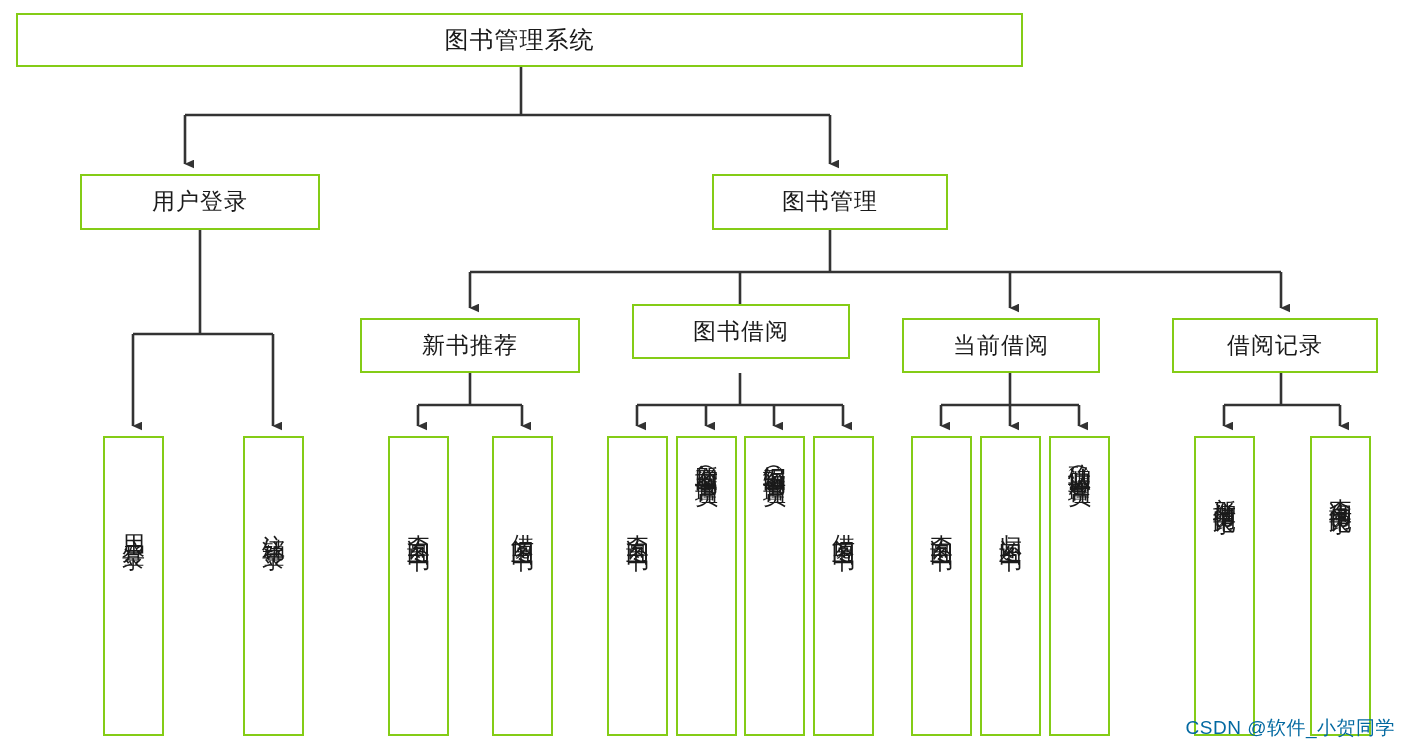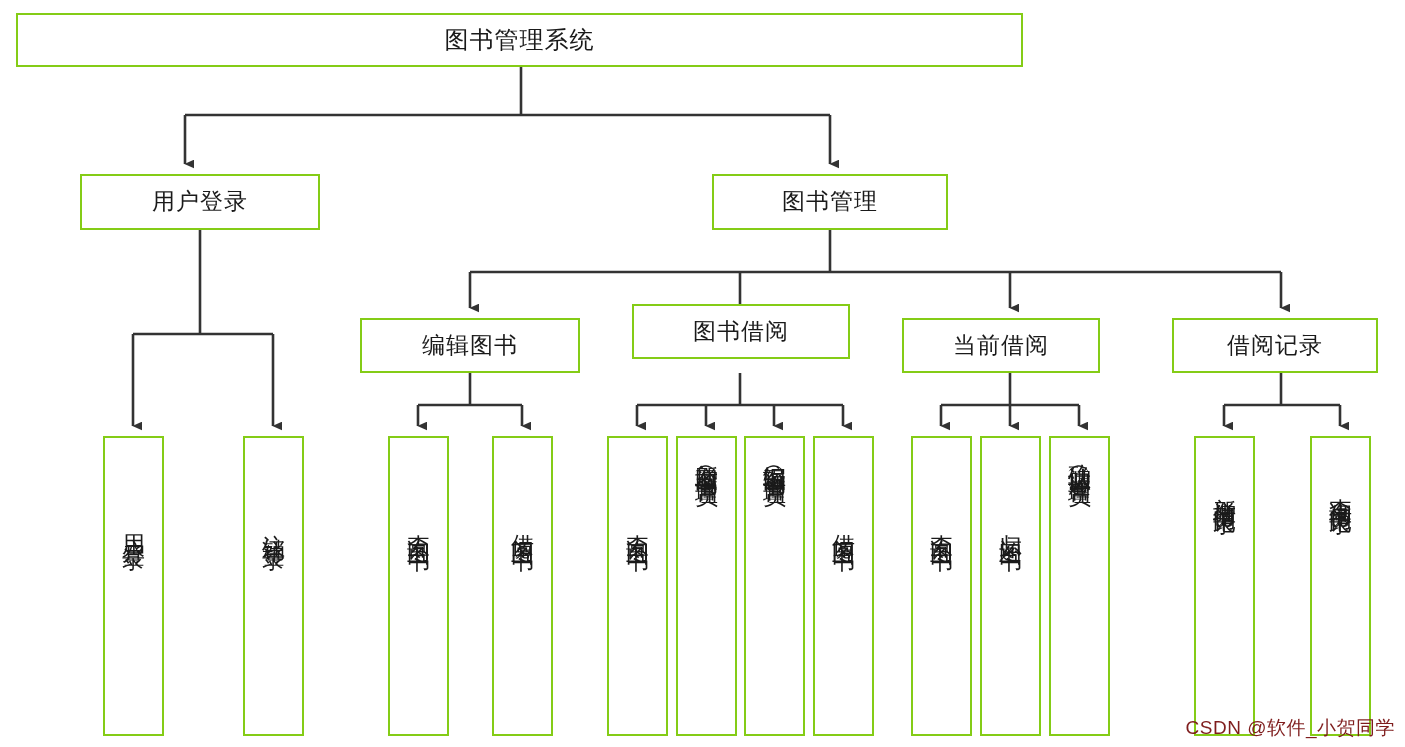--- a/index.html
+++ b/index.html
@@ -66,21 +66,21 @@
   }
   .node.leaf.tall-text .node-label {
     letter-spacing: 3px;
   }
 
   #watermark {
     position: absolute;
     right: 10px;
     bottom: 6px;
     font-size: 19px;
-    color: #7f1d1d;
+    color: #0369a1;
     letter-spacing: 0.5px;
     white-space: nowrap;
     user-select: none;
   }
 </style>
 </head>
 <body>
 
 <div id="diagram-root">
 
@@ -140,21 +140,21 @@
 
   <div class="node level2" style="left:80px; top:174px; width:240px; height:56px;">
     <span class="node-label">用户登录</span>
   </div>
 
   <div class="node level2" style="left:712px; top:174px; width:236px; height:56px;">
     <span class="node-label">图书管理</span>
   </div>
 
   <div class="node level3" style="left:360px; top:318px; width:220px; height:55px;">
-    <span class="node-label">编辑图书</span>
+    <span class="node-label">新书推荐</span>
   </div>
 
   <div class="node level3" style="left:632px; top:304px; width:218px; height:55px;">
     <span class="node-label">图书借阅</span>
   </div>
 
   <div class="node level3" style="left:902px; top:318px; width:198px; height:55px;">
     <span class="node-label">当前借阅</span>
   </div>
 

